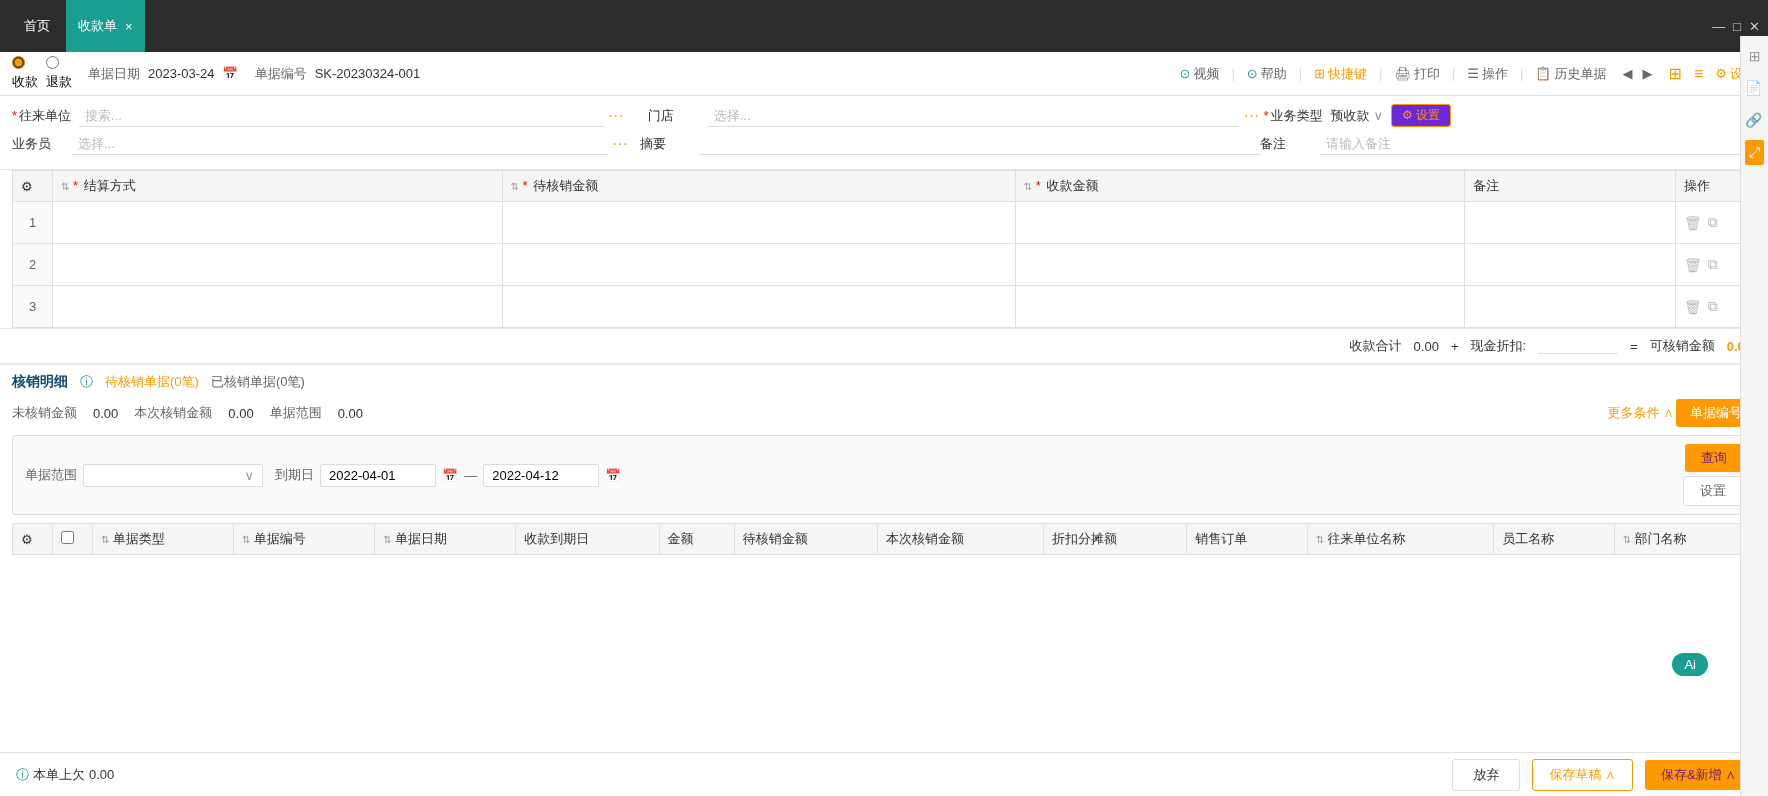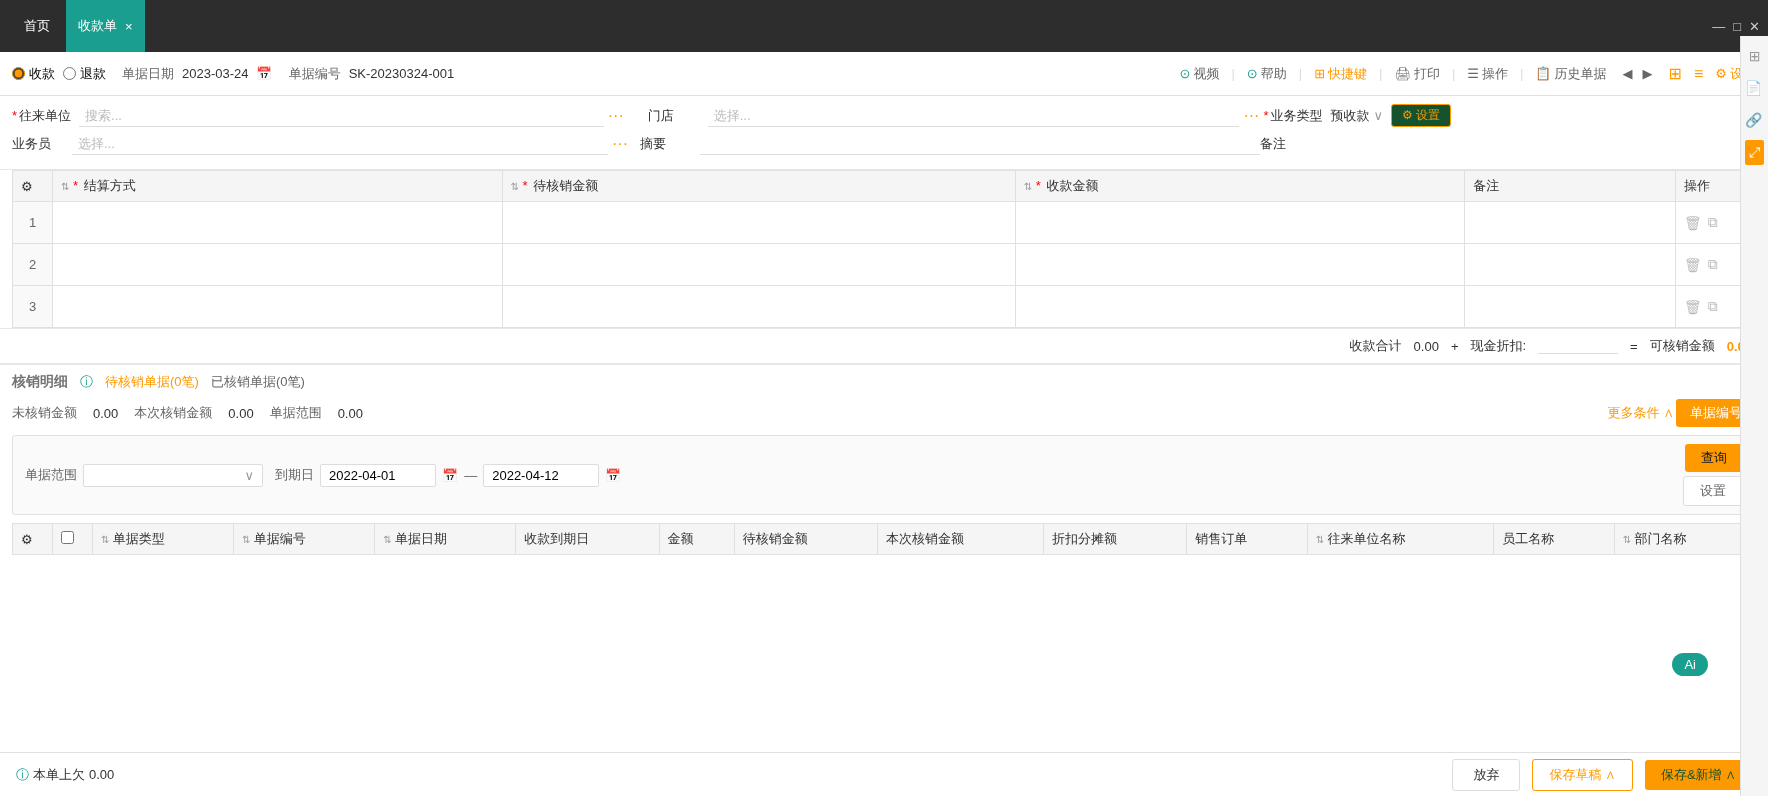--- a/index.html
+++ b/index.html
@@ -22,21 +22,21 @@
 
     
     .main-content { background: #fff; height: 760px; overflow: hidden; }
 
     
     .toolbar-row {
       display: flex; align-items: center; background: #fff; padding: 6px 12px; border-bottom: 1px solid #e0e0e0;
       gap: 16px; height: 44px;
     }
     .radio-group { display: flex; align-items: center; gap: 8px; }
-    .radio-item { display: flex; align-items: center; gap: 4px; cursor: pointer; }
+    .radio-item { display: flex; align-items: flex-start; gap: 4px; cursor: pointer; flex-direction: column; }
     .radio-item input[type=radio] { accent-color: #f90; }
     .doc-info { display: flex; align-items: center; gap: 8px; color: #333; }
     .doc-info .label { color: #666; }
     .doc-info .value { color: #333; font-weight: 500; }
     .cal-icon { color: #f90; cursor: pointer; }
     .toolbar-right { margin-left: auto; display: flex; align-items: center; gap: 12px; }
     .toolbar-btn { display: flex; align-items: center; gap: 3px; color: #666; cursor: pointer; font-size: 12px; }
     .toolbar-btn .icon { color: #1a9e8f; }
     .toolbar-btn-orange { color: #f90; }
     .separator { color: #ddd; }
@@ -82,21 +82,21 @@
     }
     .summary-row .amount-input {
       border: none; border-bottom: 1px solid #ddd; width: 80px; text-align: right;
       outline: none; font-size: 13px;
     }
     .summary-row .orange-text { color: #f90; font-weight: bold; }
 
     
     .hexiao-section { padding: 8px 12px; border-top: 2px solid #e8e8e8; background: #fff; }
     .hexiao-header { display: flex; align-items: center; gap: 12px; margin-bottom: 8px; }
-    .hexiao-title { font-size: 14px; font-weight: bold; color: #737373; }
+    .hexiao-title { font-size: 14px; font-weight: bold; color: #0c4a6e; }
     .hexiao-tab { color: #f90; cursor: pointer; font-size: 13px; }
     .hexiao-tab-inactive { color: #666; cursor: pointer; font-size: 13px; }
     .info-icon { color: #1a9e8f; cursor: pointer; }
 
     .hexiao-stats { display: flex; align-items: center; gap: 16px; margin-bottom: 8px; color: #333; }
     .hexiao-stats .stat-label { color: #666; }
     .hexiao-stats .stat-value { color: #333; }
     .auto-btn {
       background: #f90; color: #fff; border: none; padding: 5px 14px;
       border-radius: 3px; cursor: pointer; font-size: 13px;
@@ -107,21 +107,21 @@
     .filter-label { color: #666; white-space: nowrap; }
     .filter-select {
       border: 1px solid #ddd; padding: 3px 8px; border-radius: 2px; background: #fff;
       min-width: 180px; cursor: pointer; display: flex; align-items: center; justify-content: space-between;
     }
     .filter-date-input {
       border: 1px solid #ddd; padding: 3px 8px; border-radius: 2px; background: #fff;
       width: 116px; font-size: 13px; outline: none;
     }
     .filter-btn-orange {
-      background: #f90; color: #0f172a; border: none; padding: 5px 16px;
+      background: #f90; color: #701a75; border: none; padding: 5px 16px;
       border-radius: 3px; cursor: pointer; font-size: 13px; margin-left: auto;
     }
     .filter-btn-white {
       background: #fff; color: #666; border: 1px solid #ddd; padding: 5px 16px;
       border-radius: 3px; cursor: pointer; font-size: 13px;
     }
 
     
     .bottom-table { width: 100%; border-collapse: collapse; margin-top: 8px; }
     .bottom-table th {
@@ -140,21 +140,21 @@
     .bottom-bar .spacer { flex: 1; }
     .btn-abandon {
       background: #fff; color: #333; border: 1px solid #ddd; padding: 6px 20px;
       border-radius: 3px; cursor: pointer; font-size: 13px;
     }
     .btn-save-draft {
       background: #fff; color: #f90; border: 1px solid #f90; padding: 6px 16px;
       border-radius: 3px; cursor: pointer; font-size: 13px; display: flex; align-items: center; gap: 4px;
     }
     .btn-save-new {
-      background: #f90; color: #14532d; border: none; padding: 6px 16px;
+      background: #f90; color: #701a75; border: none; padding: 6px 16px;
       border-radius: 3px; cursor: pointer; font-size: 13px; display: flex; align-items: center; gap: 4px;
     }
 
     
     .right-sidebar {
       position: fixed; right: 0; top: 36px; bottom: 0; width: 28px;
       background: #f5f5f5; border-left: 1px solid #e0e0e0;
       display: flex; flex-direction: column; align-items: center; padding: 8px 0; gap: 8px;
     }
     .sidebar-icon { color: #999; cursor: pointer; font-size: 14px; padding: 4px; }
@@ -258,38 +258,39 @@
         <span class="form-label">门店</span>
         <input class="form-input" type="text" placeholder="选择..." style="">
         <span class="ellipsis-btn">···</span>
       </div>
 
       <div class="form-field" style="flex:2;">
         <span class="required-star">*</span>
         <span class="form-label">业务类型</span>
         <span style="color:#333;">预收款</span>
         <span class="dropdown-arrow">∨</span>
-        <button style="background:#14532d;border:1px solid #f90;color:#f90;padding:2px 10px;border-radius:3px;cursor:pointer;margin-left:8px;font-size:12px;">⚙ 设置</button>
+        <button style="background:#6d28d9;border:1px solid #f90;color:#f90;padding:2px 10px;border-radius:3px;cursor:pointer;margin-left:8px;font-size:12px;">⚙ 设置</button>
       </div>
     </div>
     <div class="form-row">
 
       <div class="form-field" style="flex:2.5;">
         <span class="form-label">业务员</span>
         <input class="form-input" type="text" placeholder="选择..." style="">
         <span class="ellipsis-btn">···</span>
       </div>
 
       <div class="form-field" style="flex:2.5;margin-left:8px;">
         <span class="form-label">摘要</span>
         <input class="form-input" type="text" style="">
       </div>
 
       <div class="form-field" style="flex:2;">
         <span class="form-label">备注</span>
+        <input class="form-input" type="text" placeholder="请输入备注" style="">
       </div>
     </div>
   </div>
 
   <div class="table-section">
     <table class="data-table">
       <thead>
         <tr>
           <th style="width:40px;">
             <span>⚙</span>

